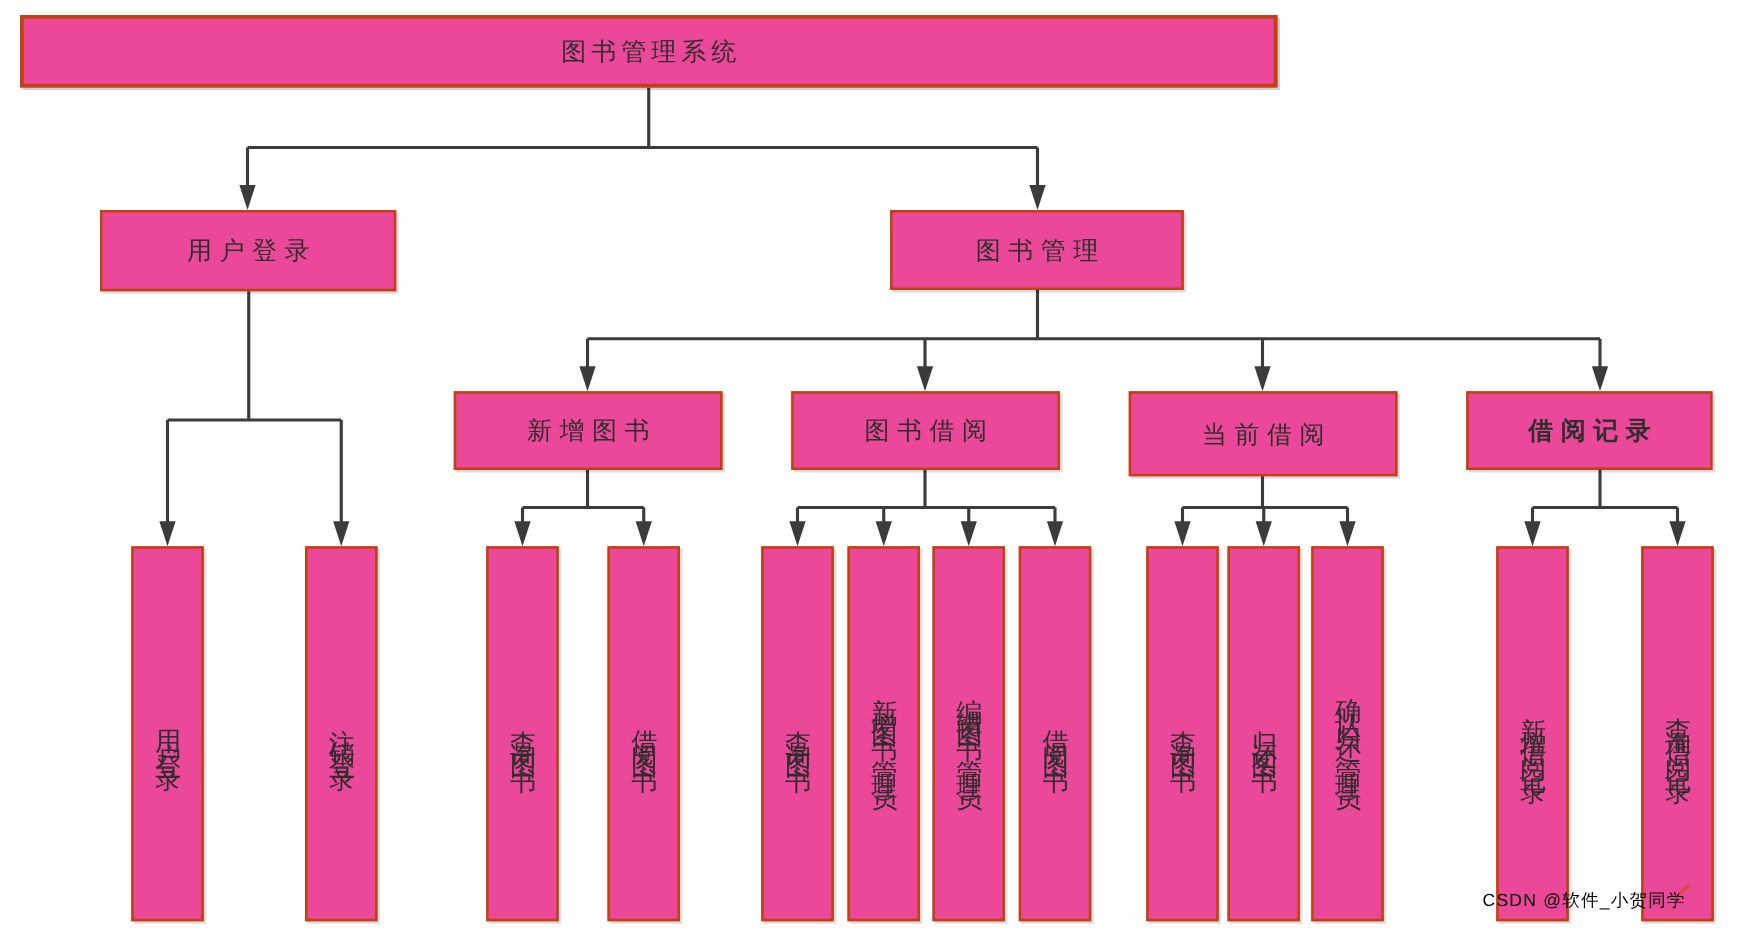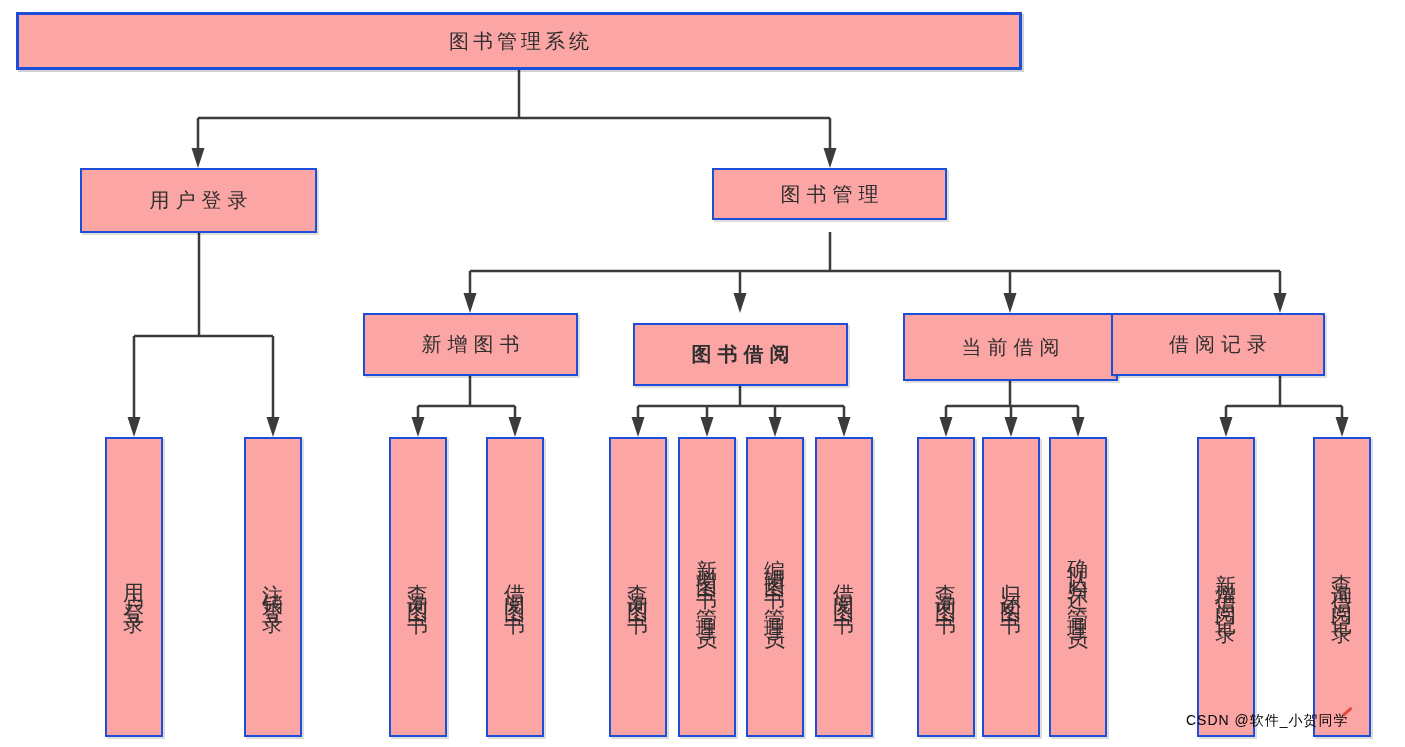--- a/index.html
+++ b/index.html
@@ -2,22 +2,22 @@
 <html><head>
 <meta charset="utf-8">
 <style>
   html,body{margin:0;padding:0;background:#fff;}
   body{font-family:"Liberation Sans",sans-serif;color:#2e2e2e;}
   .canvas{position:relative;width:1405px;height:747px;background:#fff;overflow:hidden;}
   .connectors{position:absolute;left:0;top:0;width:1405px;height:747px;}
   .node{
     position:absolute;
     box-sizing:border-box;
-    background:#fca5a5;
-    border:2px solid #1d4ed8;
+    background:#ec4899;
+    border:2px solid #c2410c;
     display:flex;align-items:center;justify-content:center;
     box-shadow:2px 2px 0 rgba(0,0,0,0.13);
   }
   .node.rootb{border-width:3px;box-shadow:2px 2px 0 rgba(0,0,0,0.18);}
   .node.h span{
     font-size:20px;letter-spacing:6px;text-indent:6px;
     color:#2e2e2e;white-space:nowrap;
   }
   .node.rootb span{letter-spacing:4px;text-indent:4px;}
   .node.v span{
@@ -80,34 +80,34 @@
     </g>
   </svg>
 
   <div class="node h rootb" style="left:16px;top:12px;width:1006px;height:58px;">
     <span>图书管理系统</span>
   </div>
 
   <div class="node h" style="left:80px;top:168px;width:237px;height:65px;">
     <span>用户登录</span>
   </div>
-  <div class="node h" style="left:712px;top:168px;width:235px;height:52px;">
+  <div class="node h" style="left:712px;top:168px;width:235px;height:64px;">
     <span>图书管理</span>
   </div>
 
   <div class="node h" style="left:363px;top:313px;width:215px;height:63px;">
     <span>新增图书</span>
   </div>
-  <div class="node h" style="left:633px;top:323px;width:215px;height:63px;font-weight:bold;">
+  <div class="node h" style="left:633px;top:313px;width:215px;height:63px;">
     <span>图书借阅</span>
   </div>
   <div class="node h" style="left:903px;top:313px;width:215px;height:68px;">
     <span>当前借阅</span>
   </div>
-  <div class="node h" style="left:1111px;top:313px;width:214px;height:63px;">
+  <div class="node h" style="left:1173px;top:313px;width:197px;height:63px;font-weight:bold;">
     <span>借阅记录</span>
   </div>
 
   <div class="node v" style="left:105px;top:437px;width:58px;height:300px;">
     <span>用户登录</span>
   </div>
   <div class="node v" style="left:244px;top:437px;width:58px;height:300px;">
     <span>注销登录</span>
   </div>
 

